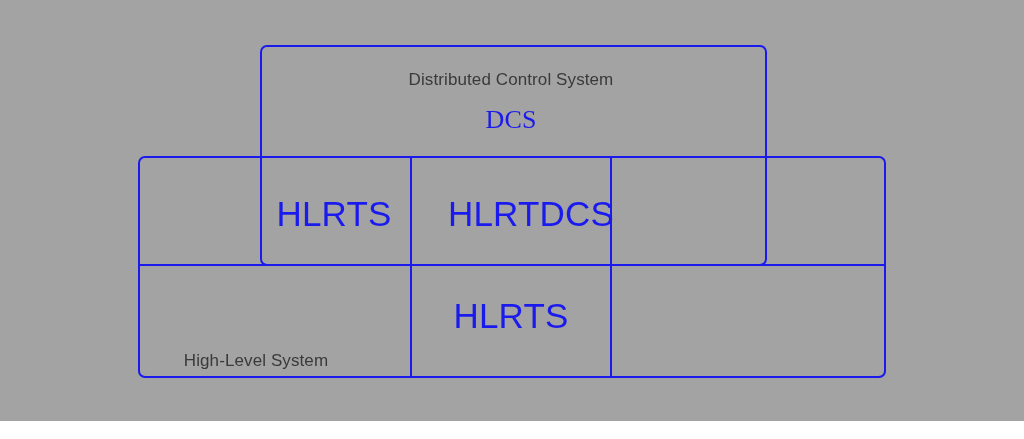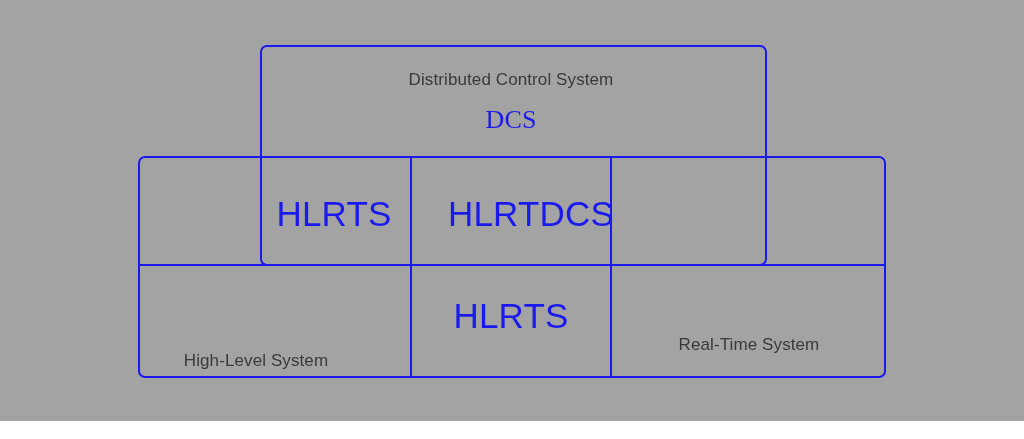--- a/index.html
+++ b/index.html
@@ -86,15 +86,14 @@
   <div class="lbl abbr" style="left:334px; top:196px;">HLRTS</div>
 
   <div class="lbl abbr" style="left:511px; top:196px;margin-left:20px;">HLRTDCS</div>
 
 
   <div class="lbl full" style="left:256px; top:352px;">High-Level System</div>
 
   <div class="lbl abbr" style="left:511px; top:298px;">HLRTS</div>
   <div class="lbl full" style="left:511px; top:336px;"></div>
 
-  <div class="lbl full" style="left:749px; top:336px;">Real-Time System</div>
 
 </div>
 
 </body></html>

